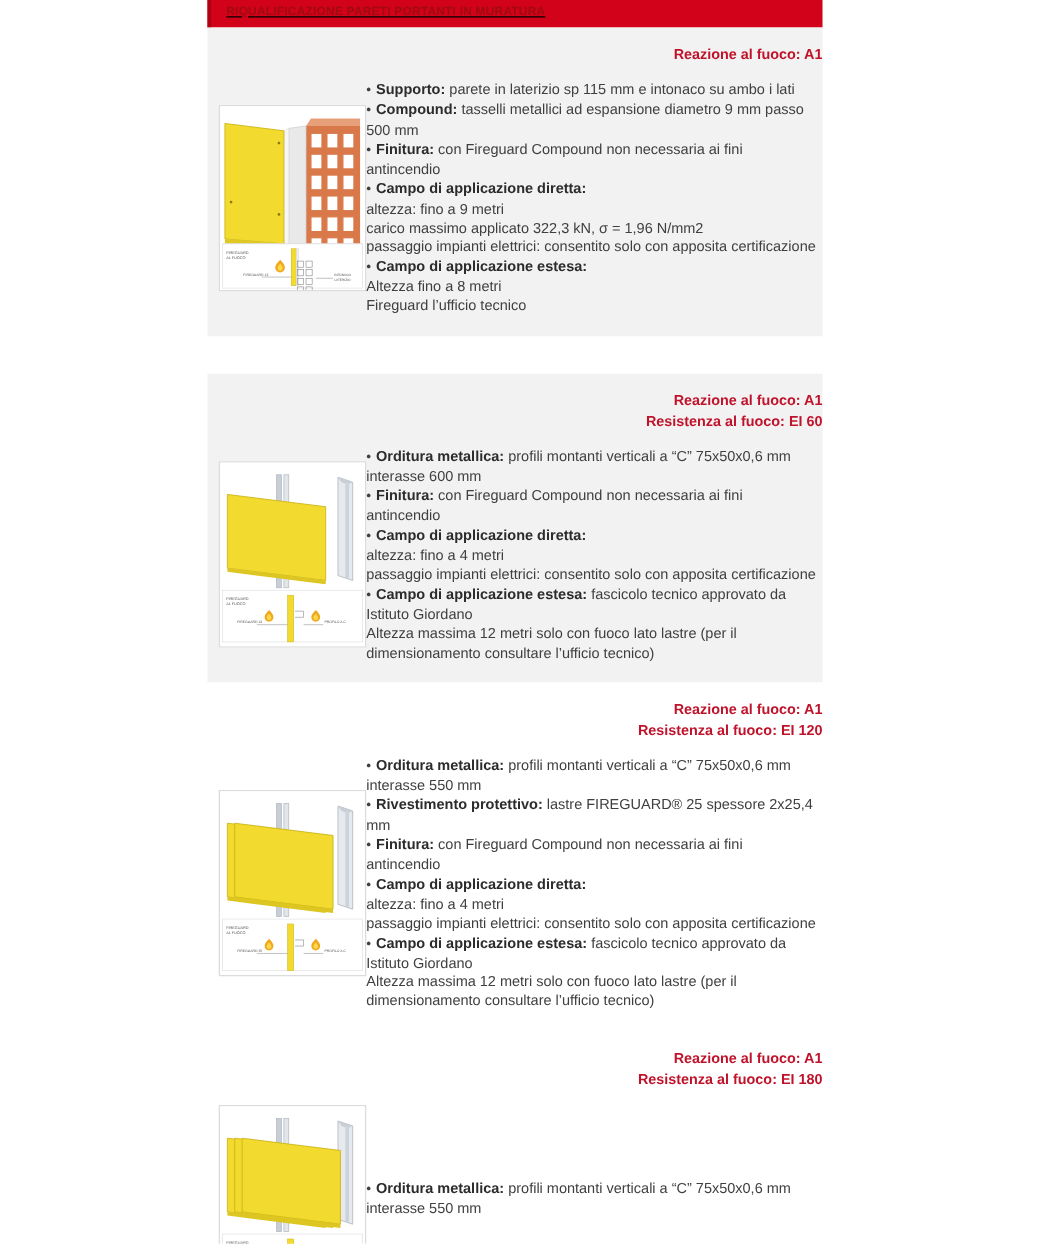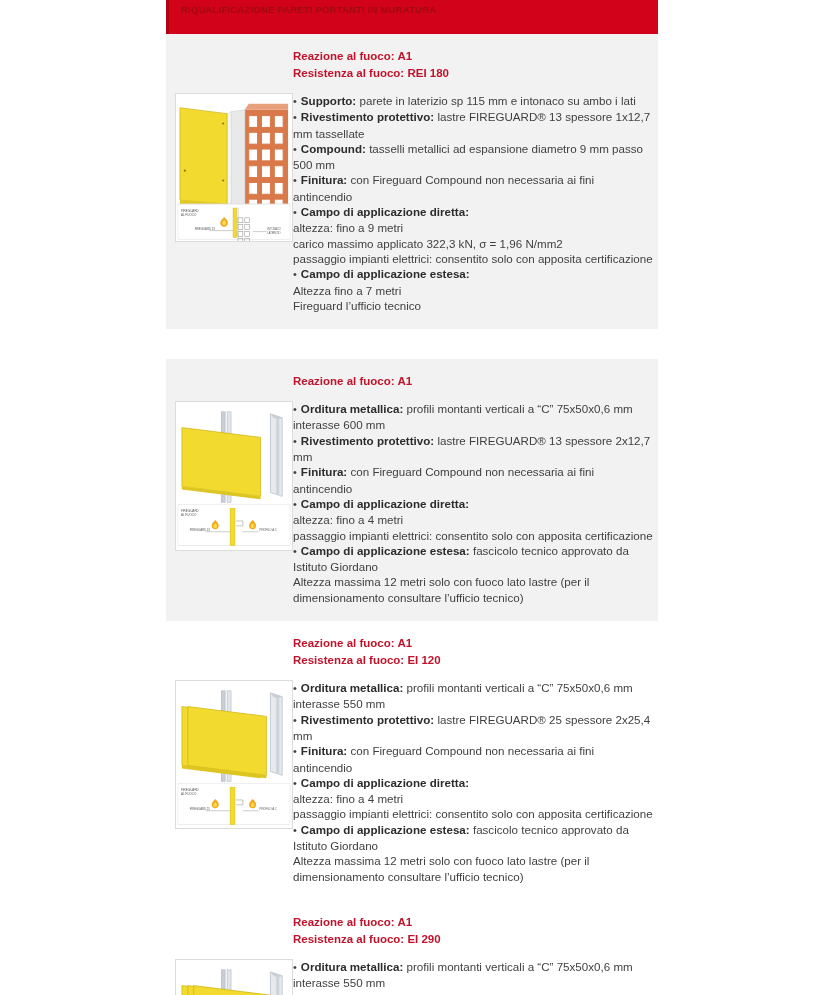--- a/index.html
+++ b/index.html
@@ -18,24 +18,25 @@
   }
   .content-col {
     position: absolute;
     left: 166px;
     width: 492px;
   }
 
   
   .sect-header {
     background: #d2021a;
-    height: 34px;
+    height: 22px;
     padding: 3px 0 0 12px;
     border-left: 3px solid #b00014;
     overflow: hidden;
+    text-decoration: underline;
   }
   .sect-header .title {
     font-size: 9.5px;
     font-weight: bold;
     letter-spacing: 0.2px;
     color: #a00a12;
     text-transform: uppercase;
     line-height: 13px;
     white-space: nowrap;
   }
@@ -44,32 +45,33 @@
   .variant {
     position: relative;
     display: block;
     overflow: hidden;
   }
   .variant.shaded { background: #f2f2f2; }
   .variant.plain  { background: #ffffff; }
 
   .fireinfo {
     padding: 14px 0 0 127px;
+    text-align: right;
   }
   .fireinfo .line {
     color: #c0132b;
     font-size: 11.5px;
     font-weight: bold;
     line-height: 17px;
     white-space: nowrap;
   }
 
   .row-body {
     display: flex;
-    align-items: flex-start;
+    align-items: center;
     padding-top: 11px;
   }
   .figure-wrap {
     flex: 0 0 auto;
     width: 127px;
     padding-left: 9px;
   }
   .spec-wrap {
     flex: 1 1 auto;
     padding-right: 2px;
@@ -103,24 +105,20 @@
   <div class="content-col" id="content-col">
       <div>
         <div class="sect-header">
              <div class="title">RIQUALIFICAZIONE PARETI PORTANTI IN MURATURA</div>
            </div>
         <div class="variant shaded">  
           <div class="fireinfo">
                  <div class="line">
                    <span>Reazione al fuoco:</span>
                    <span>A1</span>
-                 </div>
-                 <div class="line">
-                   <span>Resistenza al fuoco:</span>
-                   <span>REI 180</span>
                  </div>
                </div>  
           <div class="row-body">    
             <div class="figure-wrap">
                    <div class="tech-fig">
                      <svg class="tech" viewBox="0 0 118 150">
     <rect x="0" y="0" width="118" height="150" fill="#ffffff"></rect>
 
     <rect x="70" y="16" width="44" height="126" fill="#d9794a"></rect>
     <rect x="74" y="22" width="9" height="12" fill="#fff" stroke="#d9794a" stroke-width="1"></rect>
@@ -176,42 +174,45 @@
     <line x1="34" y1="139" x2="58" y2="139" stroke="#999" stroke-width="0.5"></line>
     <text x="19" y="138" font-size="2.8" fill="#555" font-family="Liberation Sans, sans-serif">FIREGUARD 13</text>
     <line x1="78" y1="140" x2="92" y2="140" stroke="#999" stroke-width="0.5"></line>
     <text x="93" y="138" font-size="2.6" fill="#555" font-family="Liberation Sans, sans-serif">INTONACO</text>
     <text x="93" y="142" font-size="2.6" fill="#555" font-family="Liberation Sans, sans-serif">LATERIZIO</text>
   </svg>
                    </div>
                  </div>    
             <div class="spec-wrap">
               <div class="spec-line bullet"><b>Supporto:</b> <span>parete in laterizio sp 115 mm e intonaco su ambo i lati</span></div>
-              <div class="spec-line bullet"><b>Rivestimento protettivo:</b> <span>lastre FIREGUARD® 13 spessore 1x12,7 mm tassellate</span></div>
               <div class="spec-line bullet"><b>Compound:</b> <span>tasselli metallici ad espansione diametro 9 mm passo 500 mm</span></div>
               <div class="spec-line bullet"><b>Finitura:</b> <span>con Fireguard Compound non necessaria ai fini antincendio</span></div>
               <div class="spec-line bullet"><b>Campo di applicazione diretta:</b> <span></span></div>
               <div class="spec-line "><span>altezza: fino a 9 metri</span></div>
               <div class="spec-line "><span>carico massimo applicato 322,3 kN, σ = 1,96 N/mm2</span></div>
               <div class="spec-line "><span>passaggio impianti elettrici: consentito solo con apposita certificazione</span></div>
               <div class="spec-line bullet"><b>Campo di applicazione estesa:</b> <span></span></div>
-              <div class="spec-line "><span>Altezza fino a 7 metri</span></div>
+              <div class="spec-line "><span>Altezza fino a 8 metri</span></div>
               <div class="spec-line "><span>Fireguard l’ufficio tecnico</span></div>    
             </div>  
           </div>  
           <div style="height:16px"></div>
         </div>
       </div>
       <div class="gap-lg"></div>
       <div>
         <div class="variant shaded">  
           <div class="fireinfo">
                  <div class="line">
                    <span>Reazione al fuoco:</span>
                    <span>A1</span>
+                 </div>
+                 <div class="line">
+                   <span>Resistenza al fuoco:</span>
+                   <span>EI 60</span>
                  </div>
                </div>  
           <div class="row-body">    
             <div class="figure-wrap">
                    <div class="tech-fig">
                      <svg class="tech" viewBox="0 0 118 150">
     <rect x="0" y="0" width="118" height="150" fill="#ffffff"></rect>
 
     <rect x="46" y="10" width="4" height="92" fill="#c9ced6" stroke="#a8b0ba" stroke-width="0.5"></rect>
     <rect x="52" y="10" width="4" height="92" fill="#e2e6ea" stroke="#a8b0ba" stroke-width="0.5"></rect>
@@ -234,21 +235,20 @@
     <path d="M61 126 h7 v-5 h-7" fill="none" stroke="#8a8a8a" stroke-width="0.5"></path>
     <line x1="30" y1="132" x2="55" y2="132" stroke="#999" stroke-width="0.5"></line>
     <text x="14" y="131" font-size="2.8" fill="#555" font-family="Liberation Sans, sans-serif">FIREGUARD 13</text>
     <line x1="68" y1="132" x2="84" y2="132" stroke="#999" stroke-width="0.5"></line>
     <text x="85" y="131" font-size="2.8" fill="#555" font-family="Liberation Sans, sans-serif">PROFILO A C</text>
   </svg>
                    </div>
                  </div>    
             <div class="spec-wrap">
               <div class="spec-line bullet"><b>Orditura metallica:</b> <span>profili montanti verticali a “C” 75x50x0,6 mm interasse 600 mm</span></div>
-              <div class="spec-line bullet"><b>Rivestimento protettivo:</b> <span>lastre FIREGUARD® 13 spessore 2x12,7 mm</span></div>
               <div class="spec-line bullet"><b>Finitura:</b> <span>con Fireguard Compound non necessaria ai fini antincendio</span></div>
               <div class="spec-line bullet"><b>Campo di applicazione diretta:</b> <span></span></div>
               <div class="spec-line "><span>altezza: fino a 4 metri</span></div>
               <div class="spec-line "><span>passaggio impianti elettrici: consentito solo con apposita certificazione</span></div>
               <div class="spec-line bullet"><b>Campo di applicazione estesa:</b> <span>fascicolo tecnico approvato da Istituto Giordano</span></div>
               <div class="spec-line "><span>Altezza massima 12 metri solo con fuoco lato lastre (per il dimensionamento consultare l’ufficio tecnico)</span></div>    
             </div>  
           </div>  
           <div style="height:16px"></div>
         </div>
@@ -311,21 +311,21 @@
           <div style="height:16px"></div>
         </div>
         <div class="variant plain">  
           <div class="fireinfo">
                  <div class="line">
                    <span>Reazione al fuoco:</span>
                    <span>A1</span>
                  </div>
                  <div class="line">
                    <span>Resistenza al fuoco:</span>
-                   <span>EI 290</span>
+                   <span>EI 180</span>
                  </div>
                </div>  
           <div class="row-body">    
             <div class="figure-wrap">
                    <div class="tech-fig">
                      <svg class="tech" viewBox="0 0 118 150">
     <rect x="0" y="0" width="118" height="150" fill="#ffffff"></rect>
 
     <rect x="46" y="10" width="4" height="92" fill="#c9ced6" stroke="#a8b0ba" stroke-width="0.5"></rect>
     <rect x="52" y="10" width="4" height="92" fill="#e2e6ea" stroke="#a8b0ba" stroke-width="0.5"></rect>

